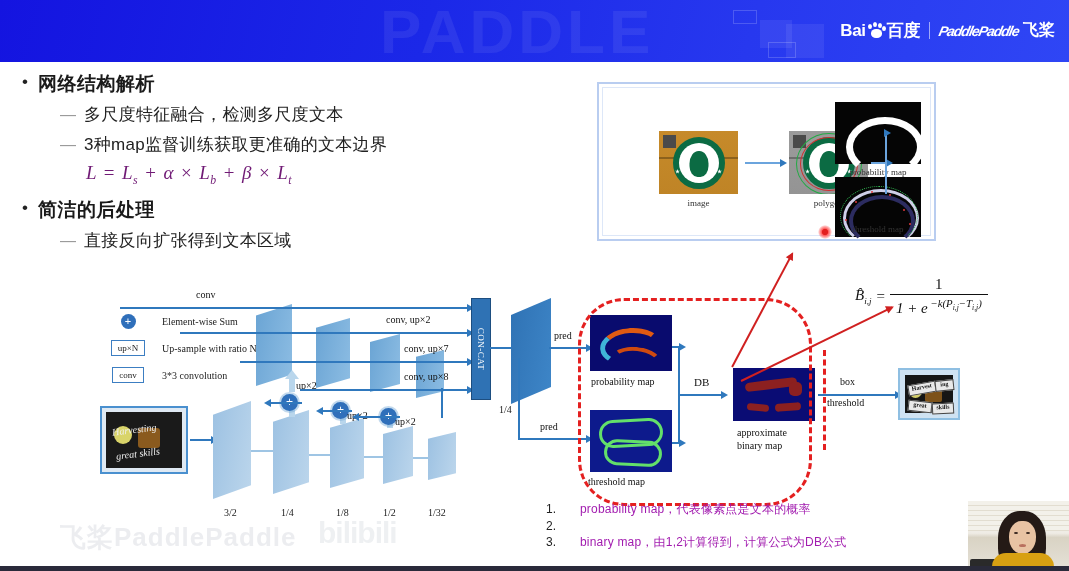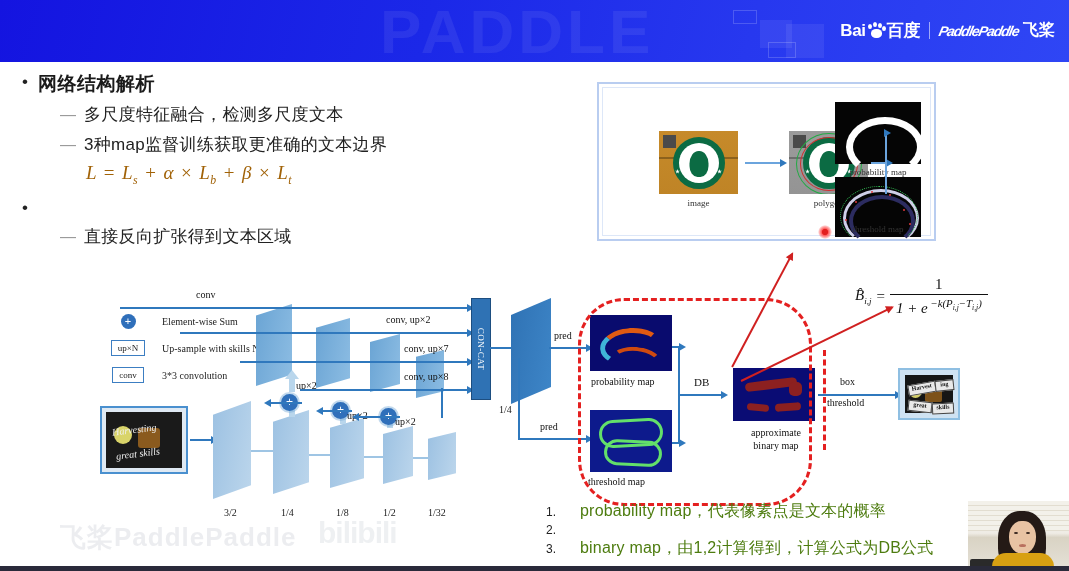--- a/index.html
+++ b/index.html
@@ -29,21 +29,21 @@
 
   
   .bullets{position:absolute;left:14px;top:72px;width:500px;}
   .b1{display:flex;align-items:flex-start;gap:10px;margin:0 0 6px 8px;}
   .dot{font-size:17px;line-height:20px;color:#222;}
   .b1 .txt{font-size:19px;font-weight:bold;line-height:24px;letter-spacing:.5px;}
   .b2{display:flex;align-items:flex-start;gap:8px;margin:0 0 4px 46px;}
   .dash{color:#999;font-size:16px;line-height:26px;}
   .b2 .txt{font-size:17px;line-height:26px;letter-spacing:.3px;color:#222;}
   .formula{margin:4px 0 10px 72px;font-family:"Liberation Serif","DejaVu Serif",serif;
-           font-style:italic;font-size:19px;color:#a16207;letter-spacing:.4px;}
+           font-style:italic;font-size:19px;color:#701a75;letter-spacing:.4px;}
   .formula sub{font-size:.62em;font-style:italic;}
   .op{font-style:normal;padding:0 2px;}
 
   
   .panel{position:absolute;left:597px;top:82px;width:339px;height:159px;
          background:#fff;border:2px solid #b9cdf0;box-sizing:border-box;}
   .panel-in{position:absolute;inset:3px;border:1px solid #dde7f8;}
   .cap{position:absolute;font-family:"Liberation Serif","DejaVu Serif",serif;
        font-size:9px;color:#333;text-align:center;}
   .sbimg{position:absolute;overflow:hidden;}
@@ -128,21 +128,21 @@
 
   .outimg{position:absolute;background:#cfe2f2;border:2px solid #8fbfe2;box-sizing:border-box;}
   .outimg-in{position:absolute;inset:5px;background:#151515;}
   .ocrbox{position:absolute;background:#e9e9e9;border:1px solid #444;
       font-size:6px;color:#111;font-weight:bold;text-align:center;overflow:hidden;
       font-family:"Liberation Serif",serif;}
 
   .numlist{position:absolute;left:546px;top:501px;}
   .numrow{display:flex;align-items:baseline;margin-bottom:1px;}
   .numrow .n{width:34px;font-size:12px;color:#222;}
-  .numrow .t{font-size:16px;color:#4d7c0f;letter-spacing:.2px;}
+  .numrow .t{font-size:12px;color:#a21caf;letter-spacing:.2px;}
 
   .dbformula{position:absolute;left:855px;top:276px;font-family:"Liberation Serif","DejaVu Serif",serif;
       font-size:15px;color:#111;display:flex;align-items:center;gap:5px;}
   .frac{display:inline-flex;flex-direction:column;align-items:center;}
   .frac .num{padding:0 6px 1px;}
   .frac .bar{height:1px;background:#111;width:100%;}
   .frac .den{padding:2px 6px 0;white-space:nowrap;}
 
   .watermark{position:absolute;left:60px;top:520px;font-size:26px;font-weight:bold;
       color:rgba(140,150,165,.17);letter-spacing:1px;white-space:nowrap;}
@@ -215,20 +215,21 @@
     <span>α</span>
     <span class="op">×</span>
     <span>L<sub>b</sub></span>
     <span class="op">+</span>
     <span>β</span>
     <span class="op">×</span>
     <span>L<sub>t</sub></span>
   </div>
   <div class="b1">
     <span class="dot">•</span>
+    <span class="txt">简洁的后处理</span>
   </div>
   <div class="b2">
     <span class="dash">—</span>
     <span class="txt">直接反向扩张得到文本区域</span>
   </div>
 </div>
 
 <div class="panel">
   <div class="panel-in"></div>
 
@@ -289,21 +290,21 @@
     <div class="lg-row">
       <div class="lg-key">
           <span class="lg-circ">+</span>
         </div>
       <div class="lg-txt">Element-wise Sum</div>
     </div>
     <div class="lg-row">
       <div class="lg-key">
           <span class="lg-box">up×N</span>
         </div>
-      <div class="lg-txt">Up-sample with skills N</div>
+      <div class="lg-txt">Up-sample with ratio N</div>
     </div>
     <div class="lg-row">
       <div class="lg-key">
           <span class="lg-box">conv</span>
         </div>
       <div class="lg-txt">3*3 convolution</div>
     </div>
   </div>
 
   <div class="inimg" style="left:100px;top:148px;width:88px;height:68px;">
@@ -402,21 +403,21 @@
   <div class="arrow-h" style="left:672px;top:184px;width:8px;background:#2f78bd;"></div>
   <div class="arrow-h" style="left:678px;top:136px;width:44px;"></div>
   <div class="lbl" style="left:694px;top:118px;font-size:11px;">DB</div>
 
   <div class="redmap" style="left:733px;top:110px;width:82px;height:53px;">
     <div class="rstroke" style="left:12px;top:12px;width:52px;height:9px;transform:rotate(-7deg);border-radius:6px;"></div>
     <div class="rstroke" style="left:56px;top:14px;width:13px;height:14px;border-radius:5px;"></div>
     <div class="rstroke" style="left:14px;top:36px;width:22px;height:7px;transform:rotate(5deg);border-radius:5px;"></div>
     <div class="rstroke" style="left:42px;top:35px;width:26px;height:8px;transform:rotate(-4deg);border-radius:5px;"></div>
   </div>
-  <div class="lbl" style="left:737px;top:168px;text-align:center;width:78px;white-space:normal;line-height:13px;">approximate binary map</div>
+  <div class="lbl" style="left:737px;top:168px;width:78px;white-space:normal;line-height:13px;">approximate binary map</div>
 
   <div class="arrow-h" style="left:818px;top:136px;width:78px;"></div>
   <div class="lbl" style="left:840px;top:118px;">box</div>
   <div class="lbl" style="left:827px;top:139px;">threshold</div>
 
   <div class="outimg" style="left:898px;top:110px;width:62px;height:52px;">
     <div class="outimg-in">
       <div class="blob" style="left:4px;top:10px;width:13px;height:13px;background:#d4cf6a;"></div>
       <div class="blob" style="left:20px;top:11px;width:17px;height:16px;background:#7d5219;border-radius:2px;"></div>
       <div class="ocrbox" style="left:3px;top:8px;width:26px;height:9px;transform:rotate(-10deg);">Harvest</div>

